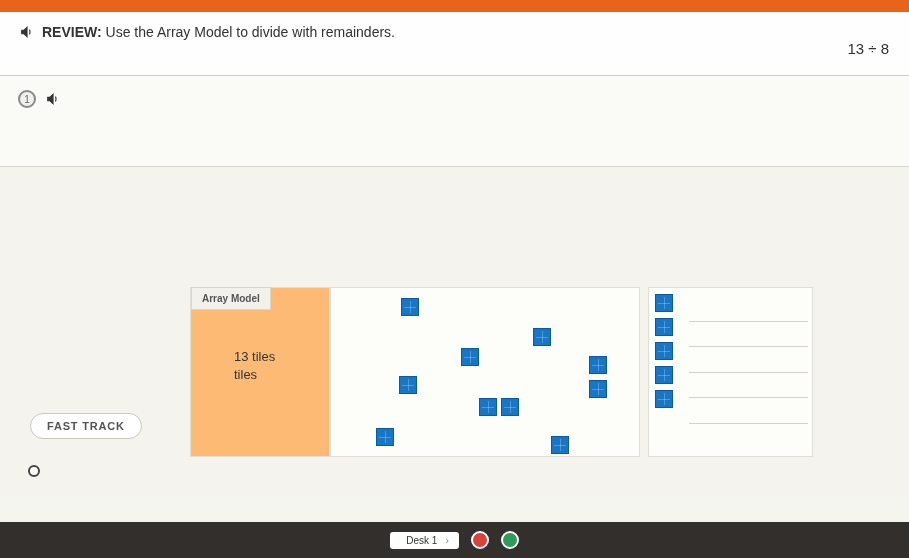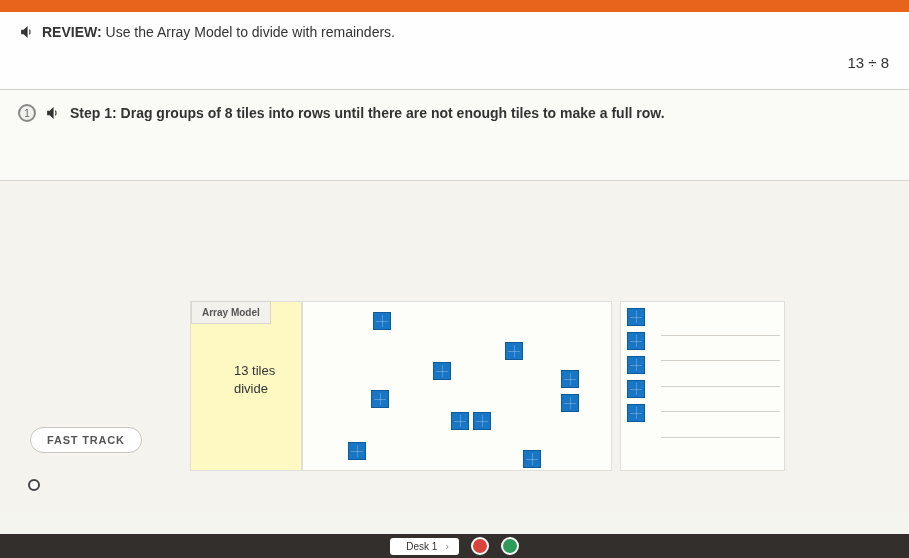--- a/index.html
+++ b/index.html
@@ -35,21 +35,21 @@
       justify-content: center;
       cursor: pointer;
     }
     .sound-icon svg { width: 14px; height: 14px; }
     .review-text { font-size: 14px; color: #333; }
     .review-bold { font-weight: bold; }
     .equation {
       font-size: 15px;
       color: #333;
       margin-left: 170px;
-      margin-top: 14px;
+      margin-top: 0;
     }
     .step-section {
       background: #fafaf6;
       padding: 14px 18px 58px 18px;
       border-bottom: 1px solid #d8d6d0;
     }
     .step-line {
       display: flex;
       align-items: center;
       gap: 10px;
@@ -73,22 +73,22 @@
       position: relative;
       height: 330px;
     }
     .array-model-area {
       display: flex;
       align-items: flex-start;
       gap: 0;
       margin-left: 160px;
     }
     .model-label-col {
-      width: 112px;
-      background: #fef9c3;
+      width: 140px;
+      background: #fdba74;
       border: 1px solid #e0ded8;
       height: 170px;
       position: relative;
     }
     .array-model-tab {
       position: absolute;
       left: 0;
       top: -1px;
       background: #f2f1eb;
       border: 1px solid #d8d6cf;
@@ -195,21 +195,21 @@
       border: 2px solid #444;
       border-radius: 50%;
       background: #fff;
       cursor: pointer;
     }
     .bottom-bar {
       position: absolute;
       bottom: 0;
       left: 0;
       right: 0;
-      height: 24px;
+      height: 36px;
       background: #332f2d;
       display: flex;
       align-items: center;
       justify-content: center;
       gap: 12px;
     }
     .desk-chip {
       background: #fff;
       border-radius: 3px;
       padding: 3px 10px 3px 16px;
@@ -256,34 +256,30 @@
 
 <div class="step-section">
   <div class="step-line">
     <span class="step-badge">1</span>
     <span class="sound-icon">
       <svg viewBox="0 0 24 24" fill="none" stroke="#333" stroke-width="2">
         <path d="M3 9v6h4l5 5V4L7 9H3z" fill="#333"></path>
         <path d="M16 8c1.5 1.5 1.5 6.5 0 8" stroke="#333"></path>
       </svg>
     </span>
-    <span class="step-text">
-      <span>Step 1:</span>
-      <span>Drag groups of 8 tiles into rows until there are not enough tiles to make a full row.</span>
-    </span>
   </div>
 </div>
 
 <div class="workspace">
   <div class="array-model-area">
     <div class="model-label-col">
       <div class="array-model-tab">Array Model</div>
       <div class="tiles-remain">
         <span>13 tiles</span><br>
-        <span>divide</span>
+        <span>tiles</span>
       </div>
     </div>
     <div class="tile-canvas" id="tile-canvas">
         <div class="tile" style="left: 70px; top: 10px;"></div>
         <div class="tile" style="left: 202px; top: 40px;"></div>
         <div class="tile" style="left: 130px; top: 60px;"></div>
         <div class="tile" style="left: 258px; top: 68px;"></div>
         <div class="tile" style="left: 258px; top: 92px;"></div>
         <div class="tile" style="left: 68px; top: 88px;"></div>
         <div class="tile" style="left: 148px; top: 110px;"></div>

